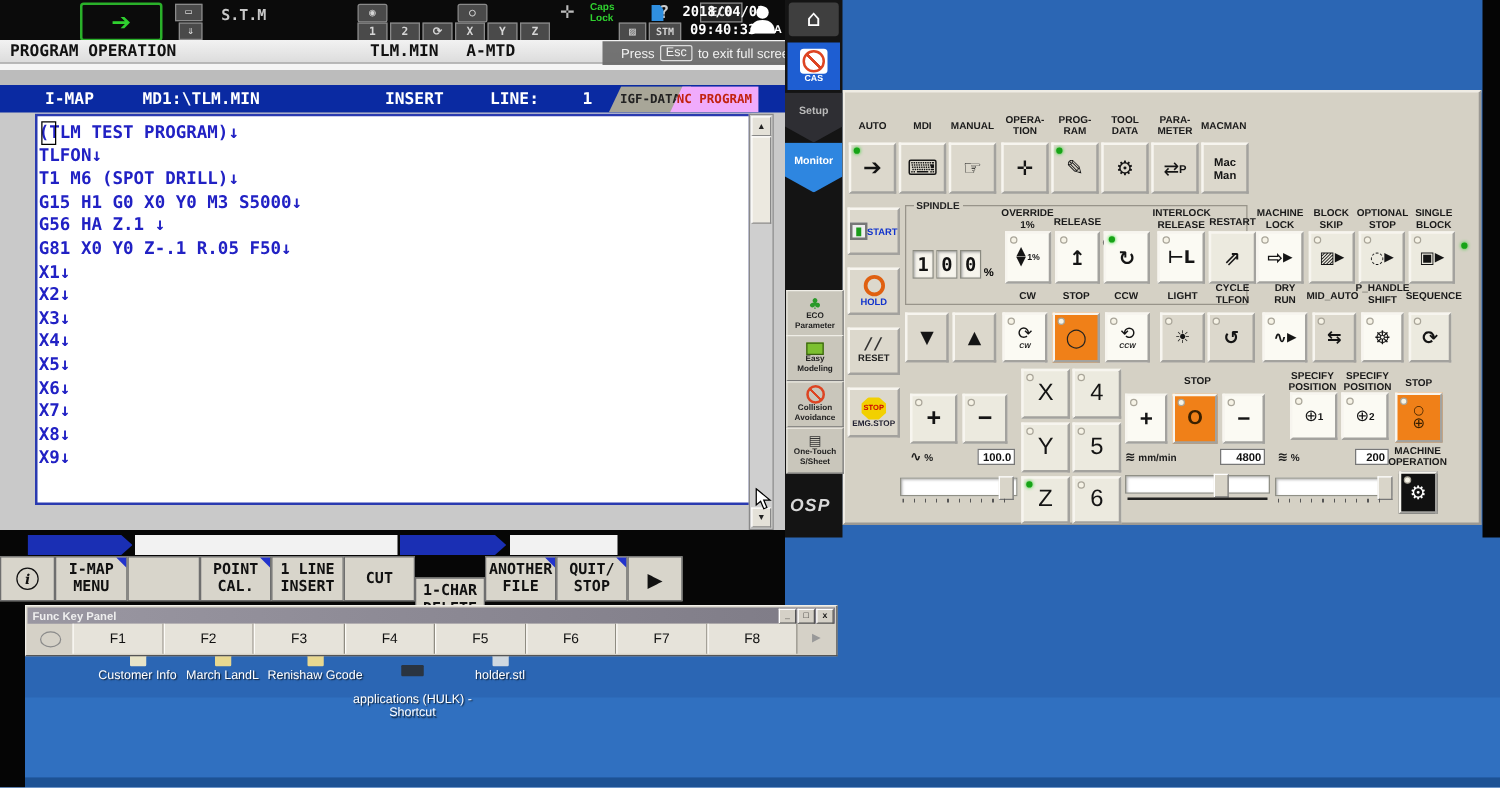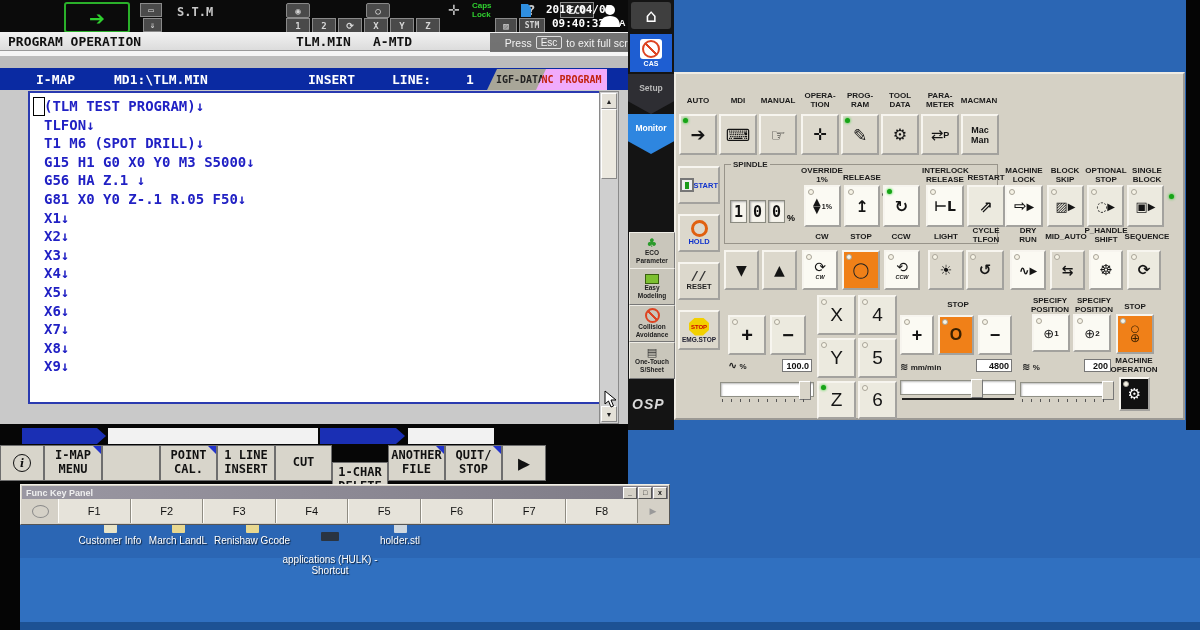--- a/index.html
+++ b/index.html
@@ -30,21 +30,21 @@
   #botblack{left:0;top:424px;width:628px;height:60px;background:#060606;}
   .seg{position:absolute;top:4px;height:16px;}
   .segblue{background:#1a2fb4;clip-path:polygon(0 0,calc(100% - 9px) 0,100% 50%,calc(100% - 9px) 100%,0 100%);}
   .segwhite{background:#f2f2f2;}
   .softkey{position:absolute;top:21px;height:34px;background:#d8d5cb;border:1px solid #6e6e6e;
            display:flex;align-items:center;justify-content:center;text-align:center;
            font:700 12px "DejaVu Sans Mono",monospace;color:#111;line-height:1.15;}
   .skcorner{position:absolute;top:0;right:0;width:0;height:0;border-left:8px solid transparent;border-top:8px solid #2233cc;}
   
   #escnote{left:482px;top:33px;width:170px;height:19px;background:rgba(105,105,105,.93);z-index:4;
-           display:flex;align-items:center;justify-content:center;color:#f2f2f2;font-size:10.5px;gap:4px;margin-left:8px;}
+           display:flex;align-items:center;justify-content:center;color:#f2f2f2;font-size:10.5px;gap:4px;}
   #escnote .key{border:1px solid #ddd;border-radius:2px;padding:0 4px;font-size:10px;}
   
   #sidebar{left:628px;top:0;width:46px;height:430px;background:#141414;z-index:5;}
   .sbbtn{position:absolute;left:1px;width:44px;background:#c9c6bb;border:1px solid #efede6;border-right-color:#777;border-bottom-color:#777;
          display:flex;flex-direction:column;align-items:center;justify-content:center;
          font:700 6.5px "Liberation Sans",sans-serif;color:#222;text-align:center;line-height:1.2;}
   .chev{position:absolute;left:0;width:46px;height:40px;clip-path:polygon(0 0,100% 0,100% 68%,50% 100%,0 68%);
         display:flex;align-items:flex-start;justify-content:center;font:700 8.5px "Liberation Sans",sans-serif;padding-top:9px;box-sizing:border-box;}
   
   #funcpanel{left:20px;top:484px;width:648px;height:39px;background:#d5d1c7;border:1px solid #f0eee8;
@@ -171,21 +171,21 @@
       <span class="bht" style="left:36px;">I-MAP</span>
       <span class="bht" style="left:114px;">MD1:\TLM.MIN</span>
       <span class="bht" style="left:308px;">INSERT</span>
       <span class="bht" style="left:392px;">LINE:</span>
       <span class="bht" style="left:466px;">1</span>
       <div class="tab" style="left:487px;width:66px;background:#a8a698;color:#222;">IGF-DATA</div>
       <div class="tab" style="left:536px;width:71px;background:#f0abfc;color:#c22210;">NC PROGRAM</div>
     </div>
 
     <div id="editor" class="abs">
-      <div style="padding:5px 0 0 14px;">
+      <div style="padding:5px 0 0 1px;">
         <div class="pline">(TLM TEST PROGRAM)↓</div>
         <div class="pline">TLFON↓</div>
         <div class="pline">T1 M6 (SPOT DRILL)↓</div>
         <div class="pline">G15 H1 G0 X0 Y0 M3 S5000↓</div>
         <div class="pline">G56 HA Z.1 ↓</div>
         <div class="pline">G81 X0 Y0 Z-.1 R.05 F50↓</div>
         <div class="pline">X1↓</div>
         <div class="pline">X2↓</div>
         <div class="pline">X3↓</div>
         <div class="pline">X4↓</div>

